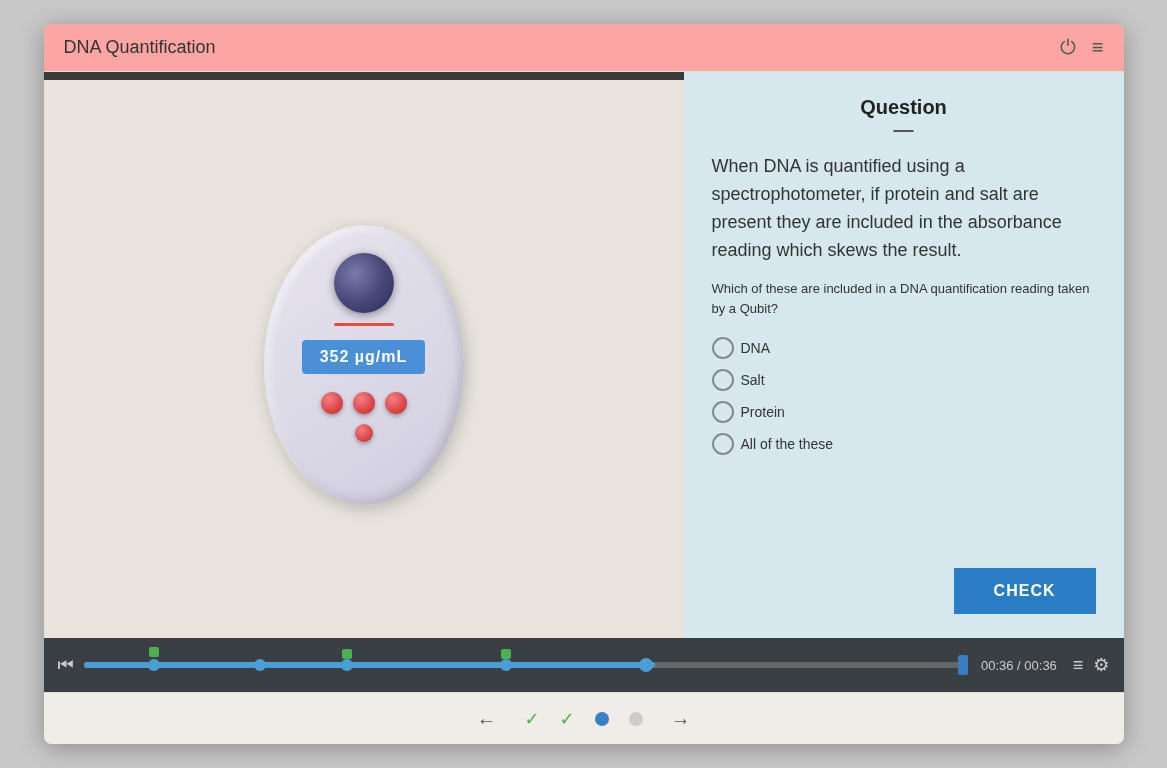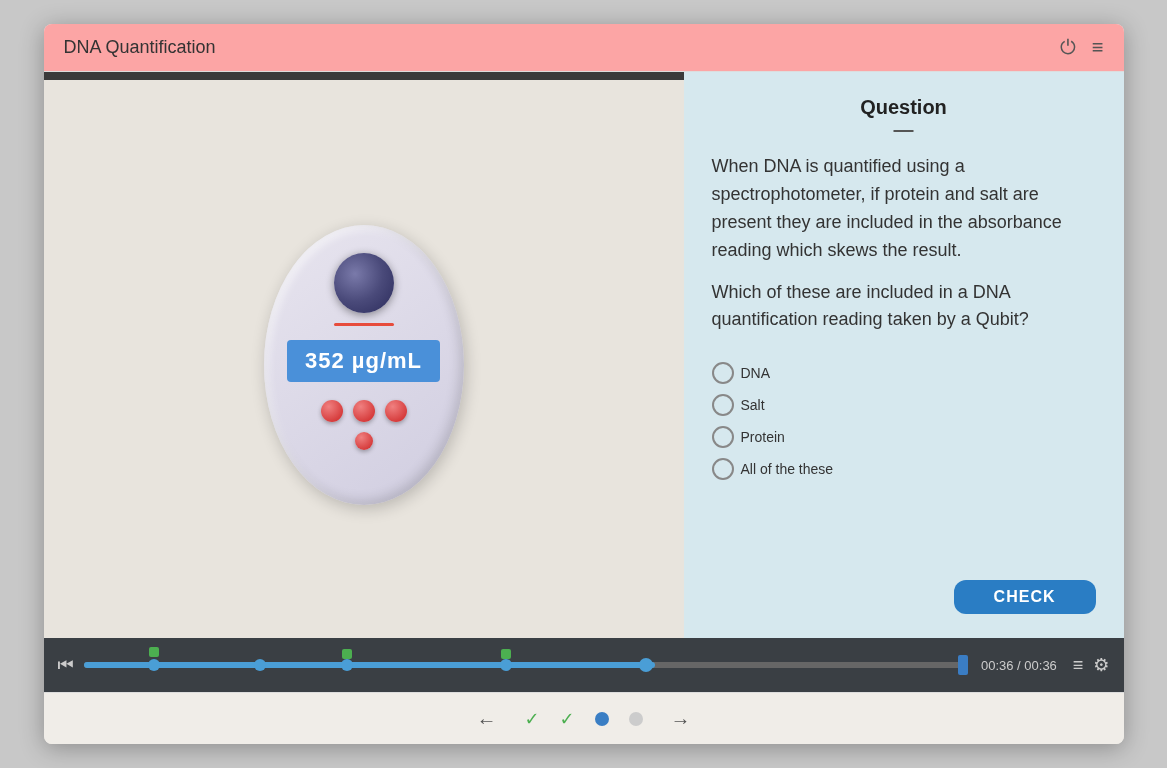--- a/index.html
+++ b/index.html
@@ -100,21 +100,21 @@
     .device-indicator-line {
       width: 60px;
       height: 3px;
       background: #e74c3c;
       margin-bottom: 14px;
       border-radius: 2px;
     }
     .device-screen {
       background: #4a90d9;
       color: white;
-      font-size: 22px;
+      font-size: 16px;
       font-weight: bold;
       padding: 8px 18px;
       border-radius: 4px;
       letter-spacing: 1px;
       margin-bottom: 18px;
     }
     .device-buttons-row1 {
       display: flex;
       gap: 10px;
       margin-bottom: 8px;
@@ -164,24 +164,24 @@
       font-weight: bold;
       line-height: 1;
     }
     .question-text {
       font-size: 18px;
       color: #333;
       line-height: 1.55;
       margin-bottom: 14px;
     }
     .question-sub {
-      font-size: 18px;
+      font-size: 13px;
       color: #333;
       line-height: 1.55;
-      margin-bottom: 28px;
+      margin-bottom: 18px;
     }
     .options-list {
       display: flex;
       flex-direction: column;
       gap: 10px;
       margin-bottom: 28px;
     }
     .option-item {
       display: flex;
       align-items: center;
@@ -202,25 +202,25 @@
     }
     .check-btn-row {
       display: flex;
       justify-content: flex-end;
       margin-top: auto;
     }
     .check-btn {
       background: #2a7dc4;
       color: white;
       border: none;
-      padding: 8px 40px;
+      padding: 14px 40px;
       font-size: 16px;
       font-weight: 700;
       letter-spacing: 1px;
-      border-radius: 12px;
+      border-radius: 0;
       cursor: pointer;
     }
     
     .timeline-bar {
       background: #3a3f44;
       height: 54px;
       display: flex;
       align-items: center;
       padding: 0 14px;
       gap: 10px;

